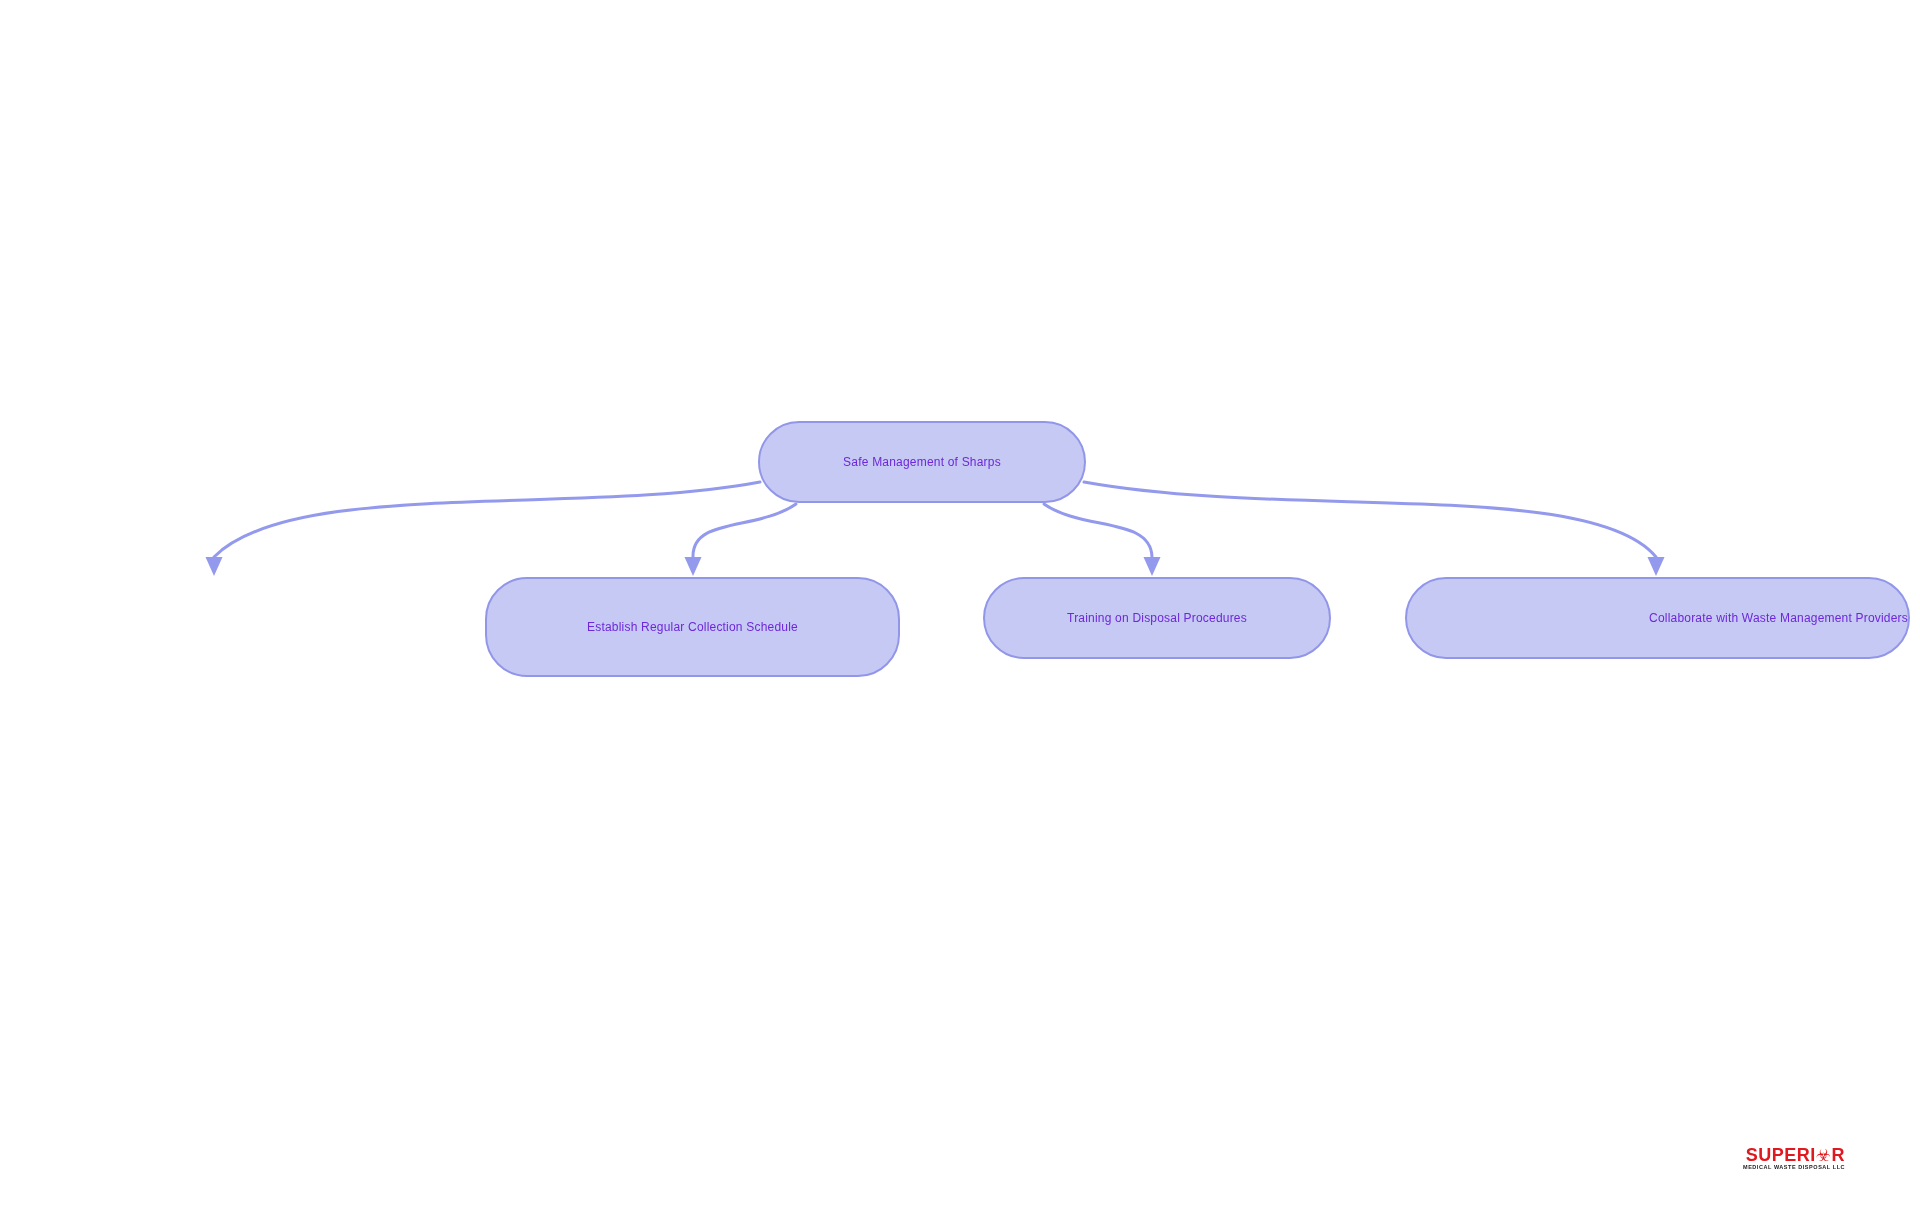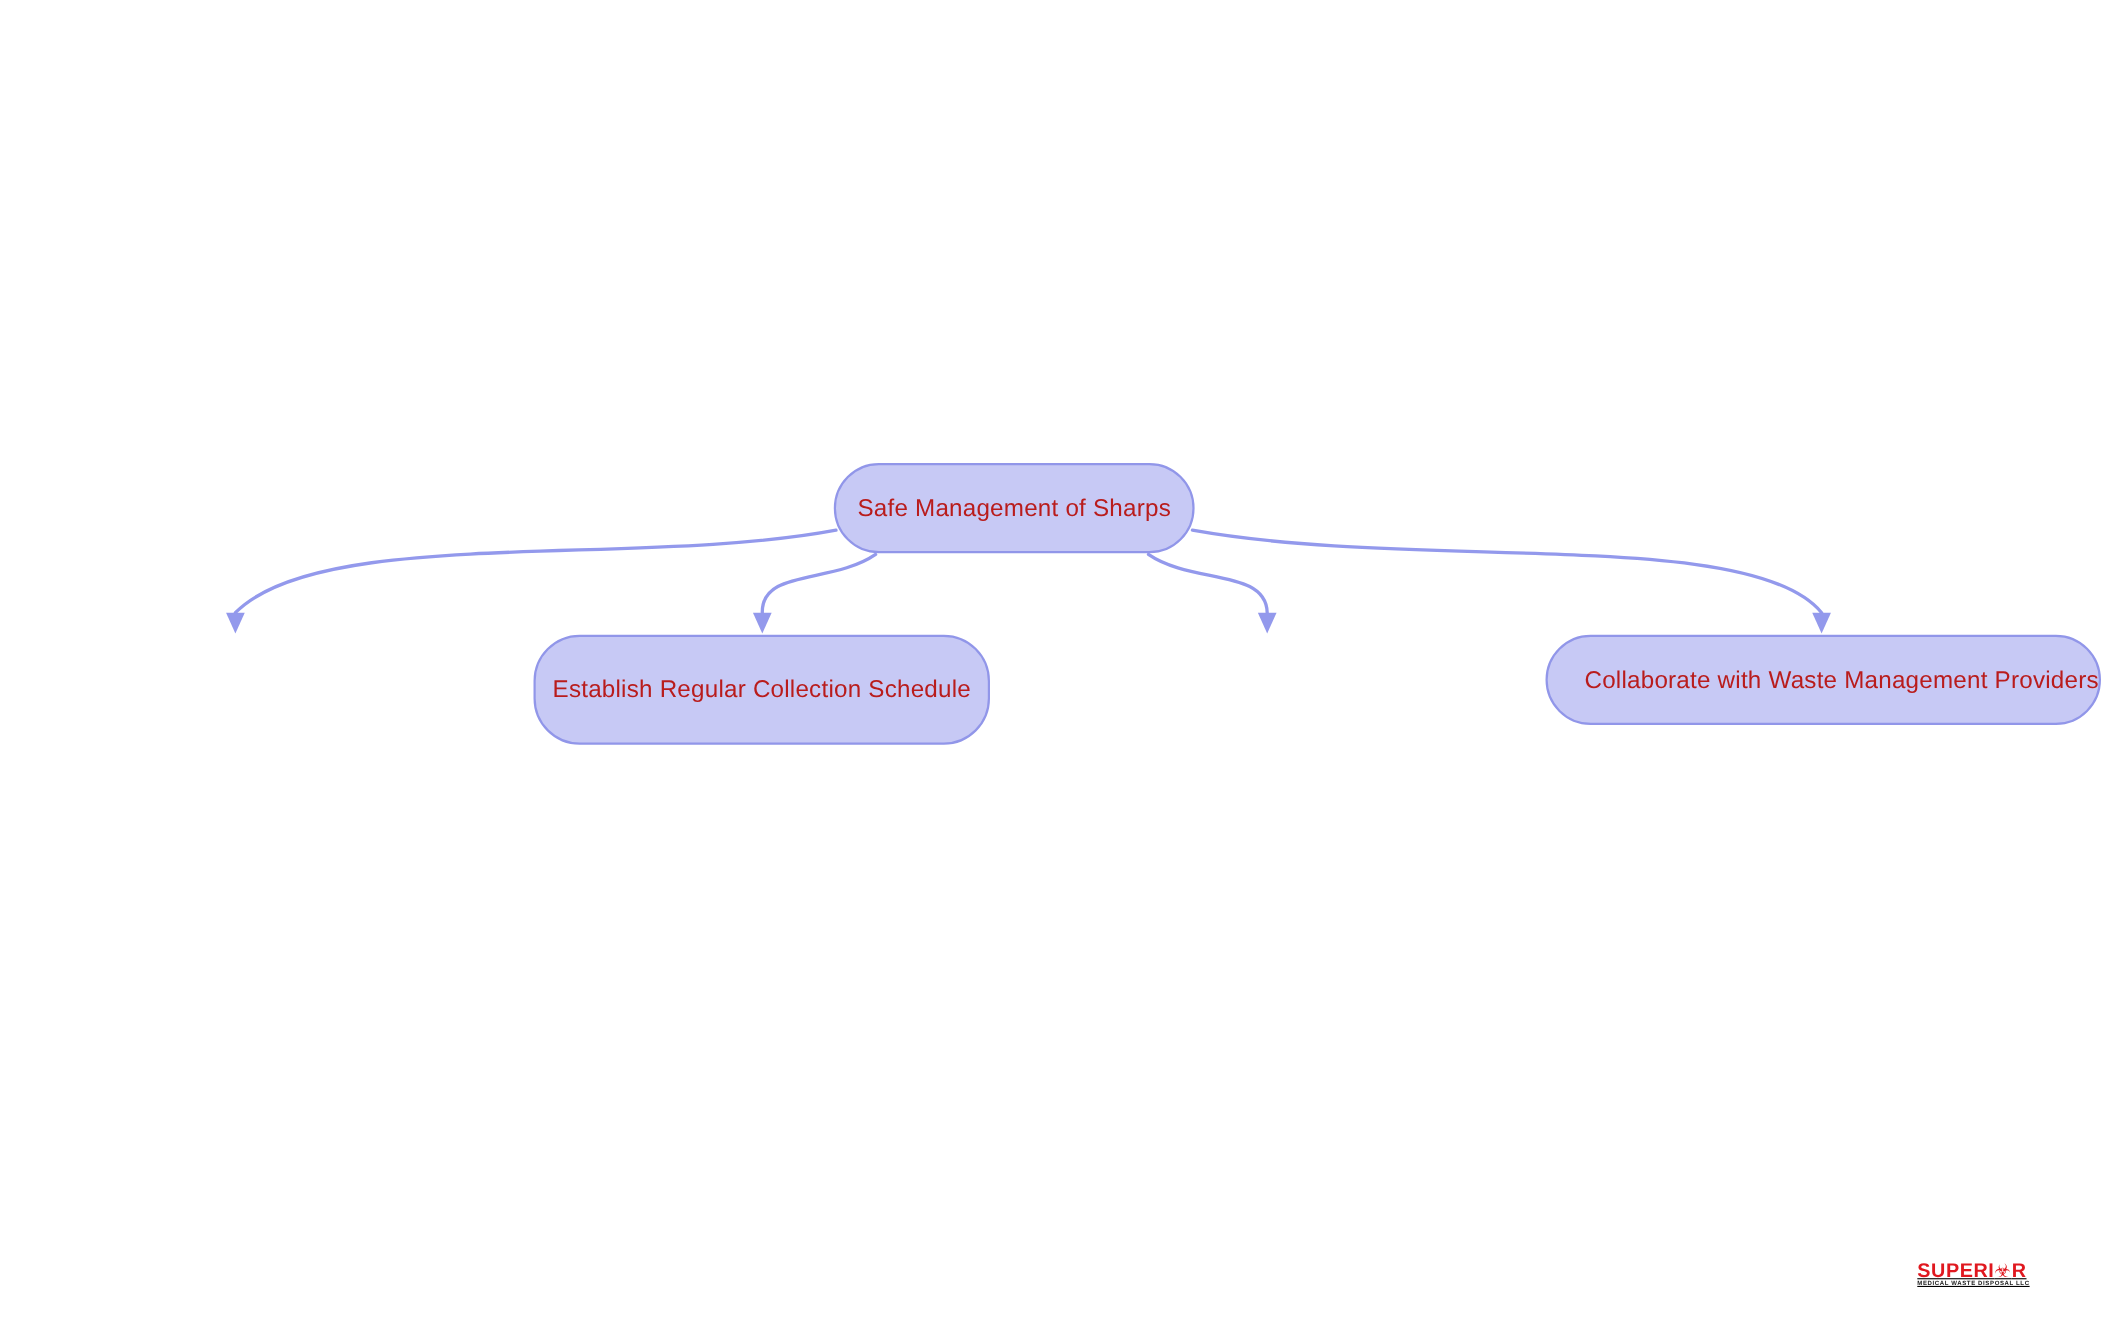--- a/index.html
+++ b/index.html
@@ -34,33 +34,32 @@
   .node {
     position: absolute;
     z-index: 2;
     display: flex;
     align-items: center;
     justify-content: center;
     box-sizing: border-box;
     background: #c7c9f5;
     border: 2px solid #9196e9;
     border-radius: 42px;
-    color: #b91c1c;
-    font-size: 22px;
+    color: #6d28d9;
+    font-size: 12px;
     letter-spacing: 0.2px;
     text-align: center;
     white-space: nowrap;
   }
   .logo {
     position: absolute;
     left: 1743px;
     top: 1146px;
     z-index: 3;
-    text-align: left;
-    text-decoration: underline;
+    text-align: right;
   }
   .logo-word {
     color: #e0181f;
     font-size: 18px;
     font-weight: 700;
     letter-spacing: 0.5px;
     line-height: 1;
     white-space: nowrap;
   }
   .logo-word .bio {
@@ -97,20 +96,23 @@
 
   <div class="node root" style="left:758px; top:421px; width:328px; height:82px;">
     <span>Safe Management of Sharps</span>
   </div>
 
 
   <div class="node" style="left:485px; top:577px; width:415px; height:100px;">
     <span>Establish Regular Collection Schedule</span>
   </div>
 
+  <div class="node" style="left:983px; top:577px; width:348px; height:82px;">
+    <span>Training on Disposal Procedures</span>
+  </div>
 
   <div class="node" style="left:1405px; top:577px; width:505px; height:82px;justify-content:flex-end;">
     <span>Collaborate with Waste Management Providers</span>
   </div>
 
   <div class="logo">
     <div class="logo-word"><span>SUPERI</span><span class="bio">☣</span><span>R</span></div>
     <div class="logo-tagline">MEDICAL WASTE DISPOSAL LLC</div>
   </div>
 

